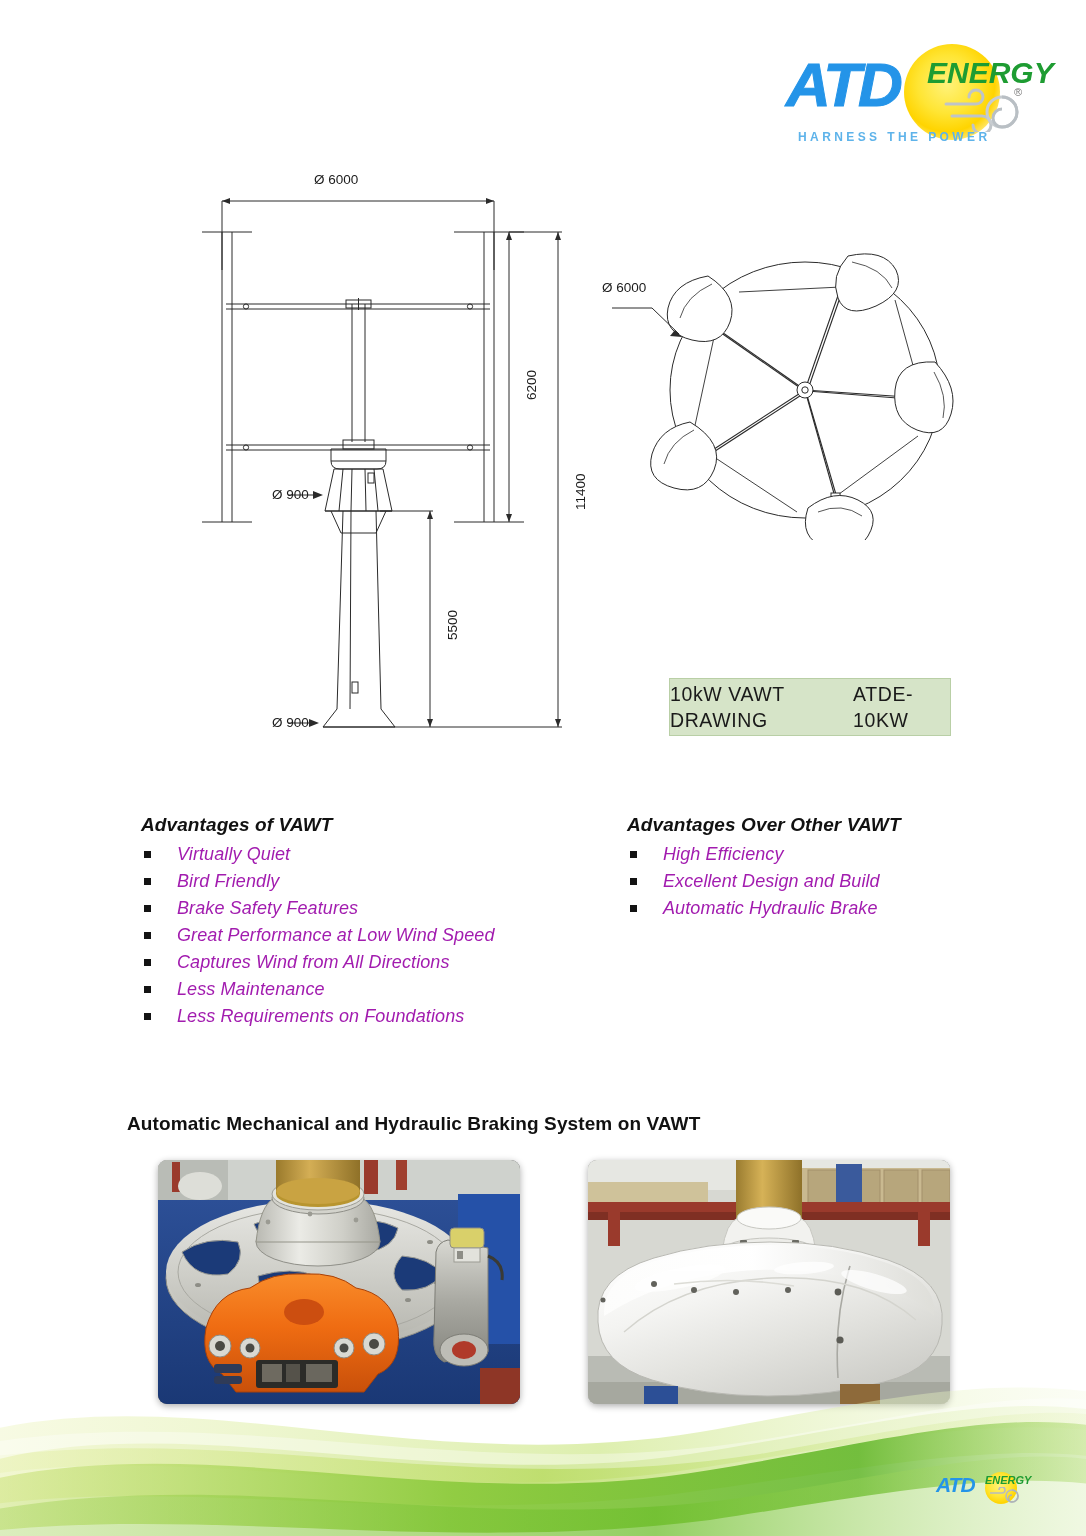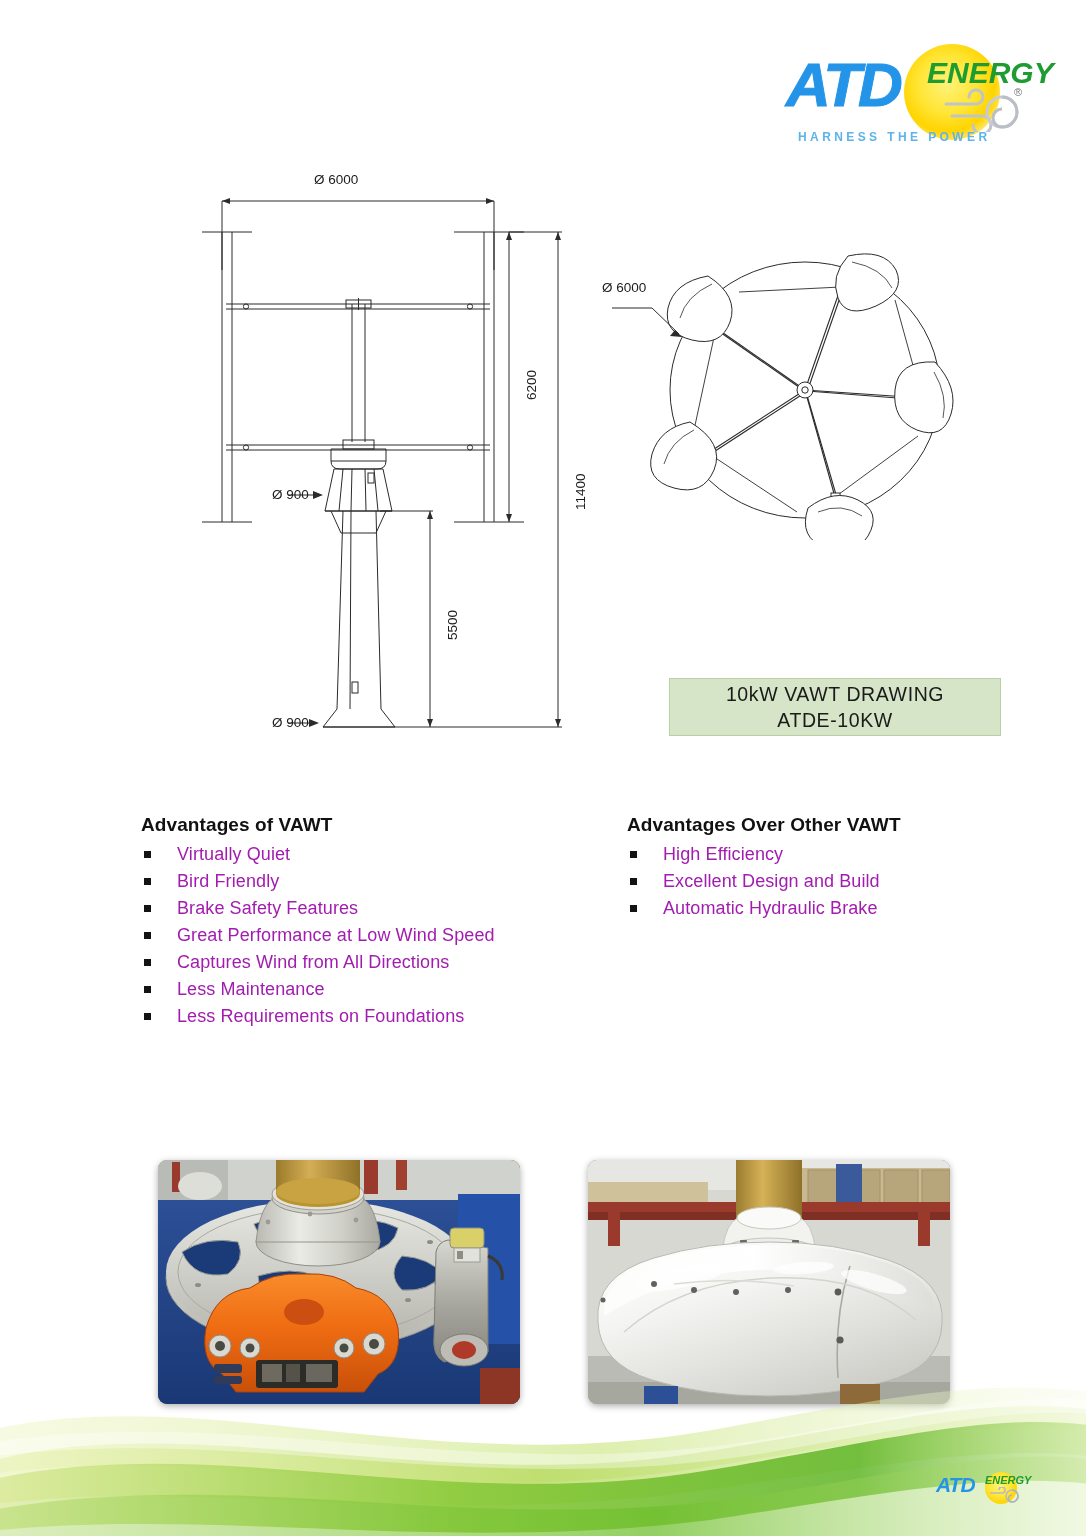--- a/index.html
+++ b/index.html
@@ -109,41 +109,41 @@
   .dim-label.vert {
     transform: rotate(-90deg);
     transform-origin: left top;
   }
 
   
   .title-box {
     position: absolute;
     left: 669px;
     top: 678px;
-    width: 332px;
+    width: 282px;
     height: 58px;
     background: #d6e4c8;
     border: 1px solid #b9cfa6;
     display: flex;
-    flex-direction: column;
     align-items: center;
     justify-content: center;
   }
   .title-box .line {
     font-size: 19.5px;
     color: #1a1a1a;
     letter-spacing: 0.6px;
     line-height: 26px;
     font-family: "Liberation Sans", sans-serif;
   }
 
   
   .adv-col {
     position: absolute;
     font-family: "Liberation Sans", sans-serif;
+    font-style: italic;
   }
   .adv-col.left  { left: 141px; top: 814px; width: 440px; }
   .adv-col.right { left: 627px; top: 814px; width: 440px; }
   .adv-head {
     font-size: 19px;
     font-weight: bold;
     color: #111;
     margin-bottom: 5px;
     letter-spacing: 0.1px;
   }
@@ -418,20 +418,21 @@
 
   <div class="adv-col right">
     <div class="adv-head">Advantages Over Other VAWT</div>
     <ul class="adv-list">
       <li class="adv-item"><span class="bullet"></span><span>High Efficiency</span></li>
       <li class="adv-item"><span class="bullet"></span><span>Excellent Design and Build</span></li>
       <li class="adv-item"><span class="bullet"></span><span>Automatic Hydraulic Brake</span></li>
     </ul>
   </div>
 
+  <div class="brake-head">Automatic Mechanical and Hydraulic Braking System on VAWT</div>
 
   <div class="photo p1">
     <svg viewBox="0 0 362 244" preserveAspectRatio="none">
       <defs>
         <linearGradient id="floorBlue" x1="0" y1="0" x2="0" y2="1">
           <stop offset="0" stop-color="#2c4f96"></stop>
           <stop offset="1" stop-color="#1a3875"></stop>
         </linearGradient>
         <linearGradient id="discMetal" x1="0" y1="0" x2="0" y2="1">
           <stop offset="0" stop-color="#e7e7e3"></stop>

